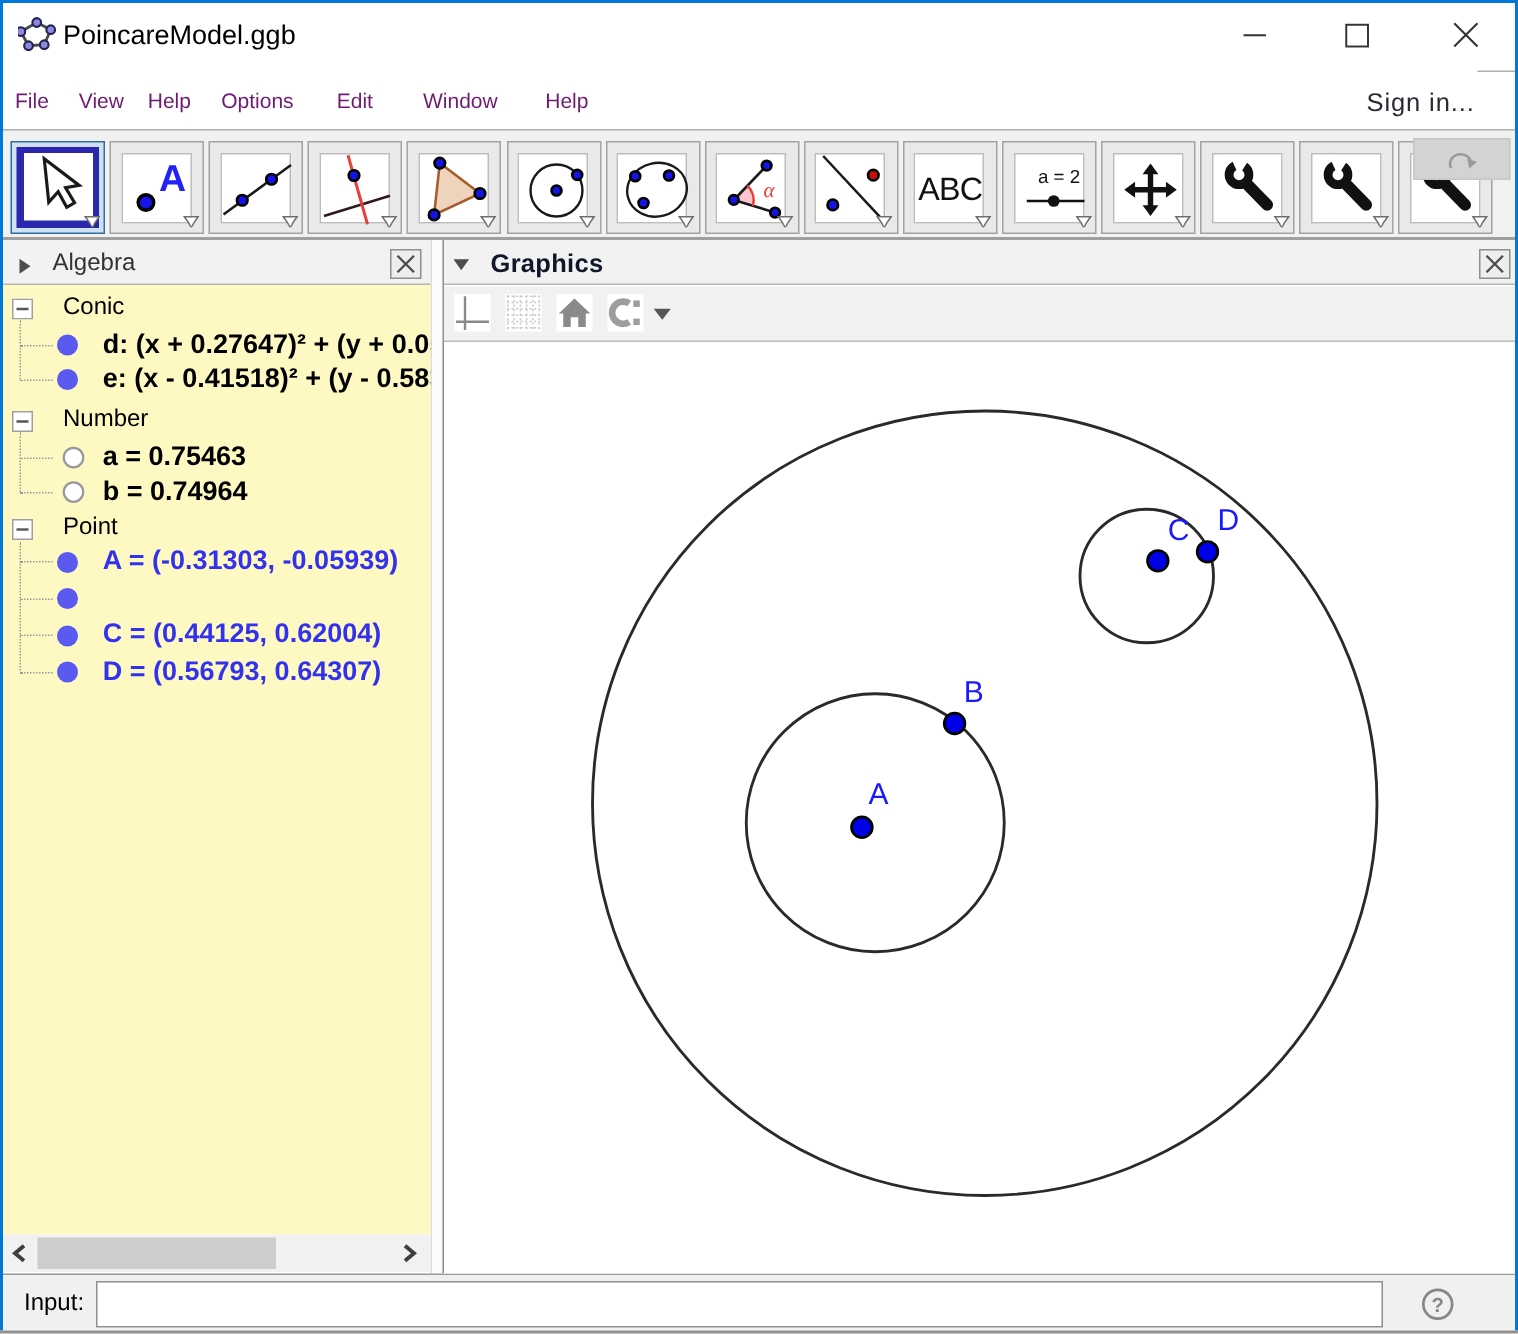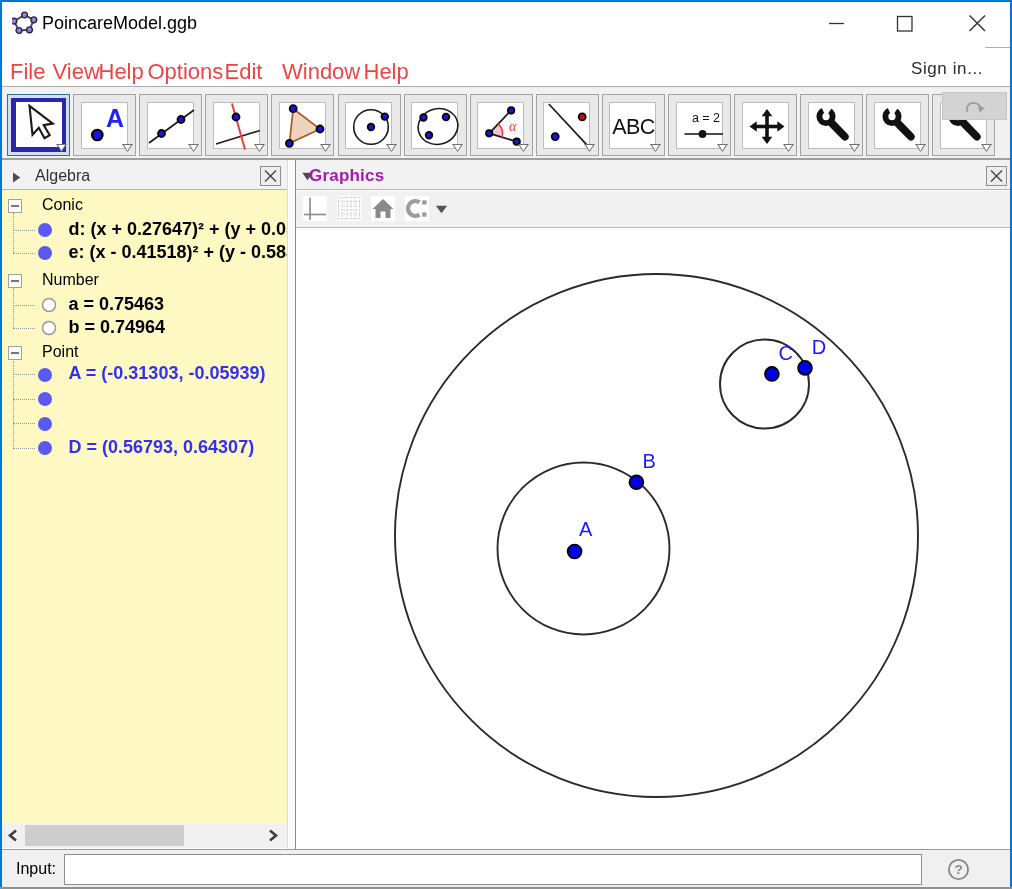--- a/index.html
+++ b/index.html
@@ -7,42 +7,42 @@
   body { position:relative; background:#fff; font-family:"Liberation Sans", sans-serif; overflow:hidden; }
   .abs { position:absolute; }
   
   #btop { left:0; top:0; width:1012px; height:2px; background:#0078d7; z-index:90; }
   #bleft { left:0; top:0; width:2px; height:887px; background:#0078d7; z-index:90; }
   #bright { left:1010px; top:0; width:2px; height:887px; background:#0078d7; z-index:90; }
   #bbot { left:0; top:887px; width:1012px; height:2px; background:#909090; z-index:90; }
   
   #title { left:42px; top:13px; font-size:18px; color:#000; }
   
-  .menu { top:59px; font-size:22px; color:#ef4444;text-align:center; }
+  .menu { top:59px; font-size:14px; color:#701a75;text-align:center; }
   #signin { left:911px; top:59px; font-size:17px; color:#2a2a33; letter-spacing:0.6px; }
   
   #tbbg { left:0; top:86px; width:1012px; height:72px; background:#f1f1f1; border-top:1px solid #adadad; }
   #tbrightline { left:985px; top:47px; width:25px; height:1px; background:#b0b0b0; }
   .tbtn { top:93.5px; width:63px; height:62px; background:#e9e9e9; border:1px solid #a3a3a3; }
   .tbtn .inner { position:absolute; left:6.5px; top:7.5px; width:47px; height:47px; background:#fff; border:1px solid #bdbdbd; }
   .drop { position:absolute; left:47.5px; top:48px; width:11px; height:9.5px; z-index:3; }
   #tb1 { background:#cfe0f2; border:1px solid #2e6f9e; }
   #tb1 .inner { left:3px; top:3px; width:55px; height:54px; background:#2a26ad; border:none; }
   #tb1 .inner2 { }
   #tb1 .inner2 { position:absolute; left:4.5px; top:4.5px; width:46px; height:45px; background:#fff; }
   #tbline { left:0; top:158px; width:1012px; height:1.5px; background:#9f9f9f; }
   
   #redobox { left:941.5px; top:92px; width:65px; height:27.5px; background:#d3d3d3; border:1px solid #c6c6c6; z-index:4; }
   
   #algheader { left:0px; top:159.5px; width:287px; height:30px; background:#f2f2f2; border-bottom:1.5px solid #b5b5b5; }
   #algtitle { left:35px; top:166.5px; font-size:16px; color:#333; }
   #splitter { left:287px; top:159.5px; width:7.5px; height:689px; background:#fbfbfb; border-left:1px solid #dcdcdc; }
   #gfxborder { left:294.5px; top:159.5px; width:1.5px; height:689px; background:#8c8c8c; }
   #gfxheader { left:296px; top:159.5px; width:714px; height:30px; background:#f2f2f2; border-bottom:1.5px solid #b5b5b5; }
-  #gfxtitle { left:309px; top:166px; font-size:17px; font-weight:bold; letter-spacing:0.2px; color:#a21caf; }
+  #gfxtitle { left:327px; top:166px; font-size:17px; font-weight:bold; letter-spacing:0.2px; color:#0f172a; }
   #stylebar { left:296px; top:191px; width:714px; height:36.5px; background:#f1f1f1; border-bottom:1.5px solid #bdbdbd; }
   .xbtn { width:21px; height:20px; border:1px solid #8e8e8e; background:#ededed; }
   
   #algtree { left:2px; top:190px; width:285px; height:633px; background:#fef9c3; overflow:hidden; }
   .row { position:absolute; height:24.3px; white-space:nowrap; }
   .glabel { font-size:16px; color:#000; }
   .ival { font-size:18px; font-weight:bold; color:#000; }
   .ipt  { font-size:18px; font-weight:bold; color:#3232ee; }
   
   #hscroll { left:0px; top:823px; width:287px; height:24.5px; background:#f1f1f1; }
@@ -357,20 +357,21 @@
 <svg class="abs" style="left:35px;top:176.7px" width="16" height="16" viewBox="0 0 16 16">
       <circle cx="8" cy="8" r="7" fill="#5a5af0"></circle>
     </svg>
 <div class="abs row ipt" style="left:66.5px;top:173.4px">A = (-0.31303, -0.05939)</div>
 <svg class="abs" style="left:35px;top:201.4px" width="16" height="16" viewBox="0 0 16 16">
       <circle cx="8" cy="8" r="7" fill="#5a5af0"></circle>
     </svg>
 <svg class="abs" style="left:35px;top:225.6px" width="16" height="16" viewBox="0 0 16 16">
       <circle cx="8" cy="8" r="7" fill="#5a5af0"></circle>
     </svg>
+<div class="abs row ipt" style="left:66.5px;top:222.3px">C = (0.44125, 0.62004)</div>
 <svg class="abs" style="left:35px;top:249.8px" width="16" height="16" viewBox="0 0 16 16">
       <circle cx="8" cy="8" r="7" fill="#5a5af0"></circle>
     </svg>
 <div class="abs row ipt" style="left:66.5px;top:246.5px">D = (0.56793, 0.64307)</div>
 </div>
 
 <div class="abs" id="hscroll"></div>
 <div class="abs" id="hthumb"></div>
 <svg class="abs" style="left:7px;top:829px" width="12" height="13" viewBox="0 0 12 13">
     <path d="M9 1.5 L3 6.5 L9 11.5" fill="none" stroke="#3f3f3f" stroke-width="2.6"></path>

